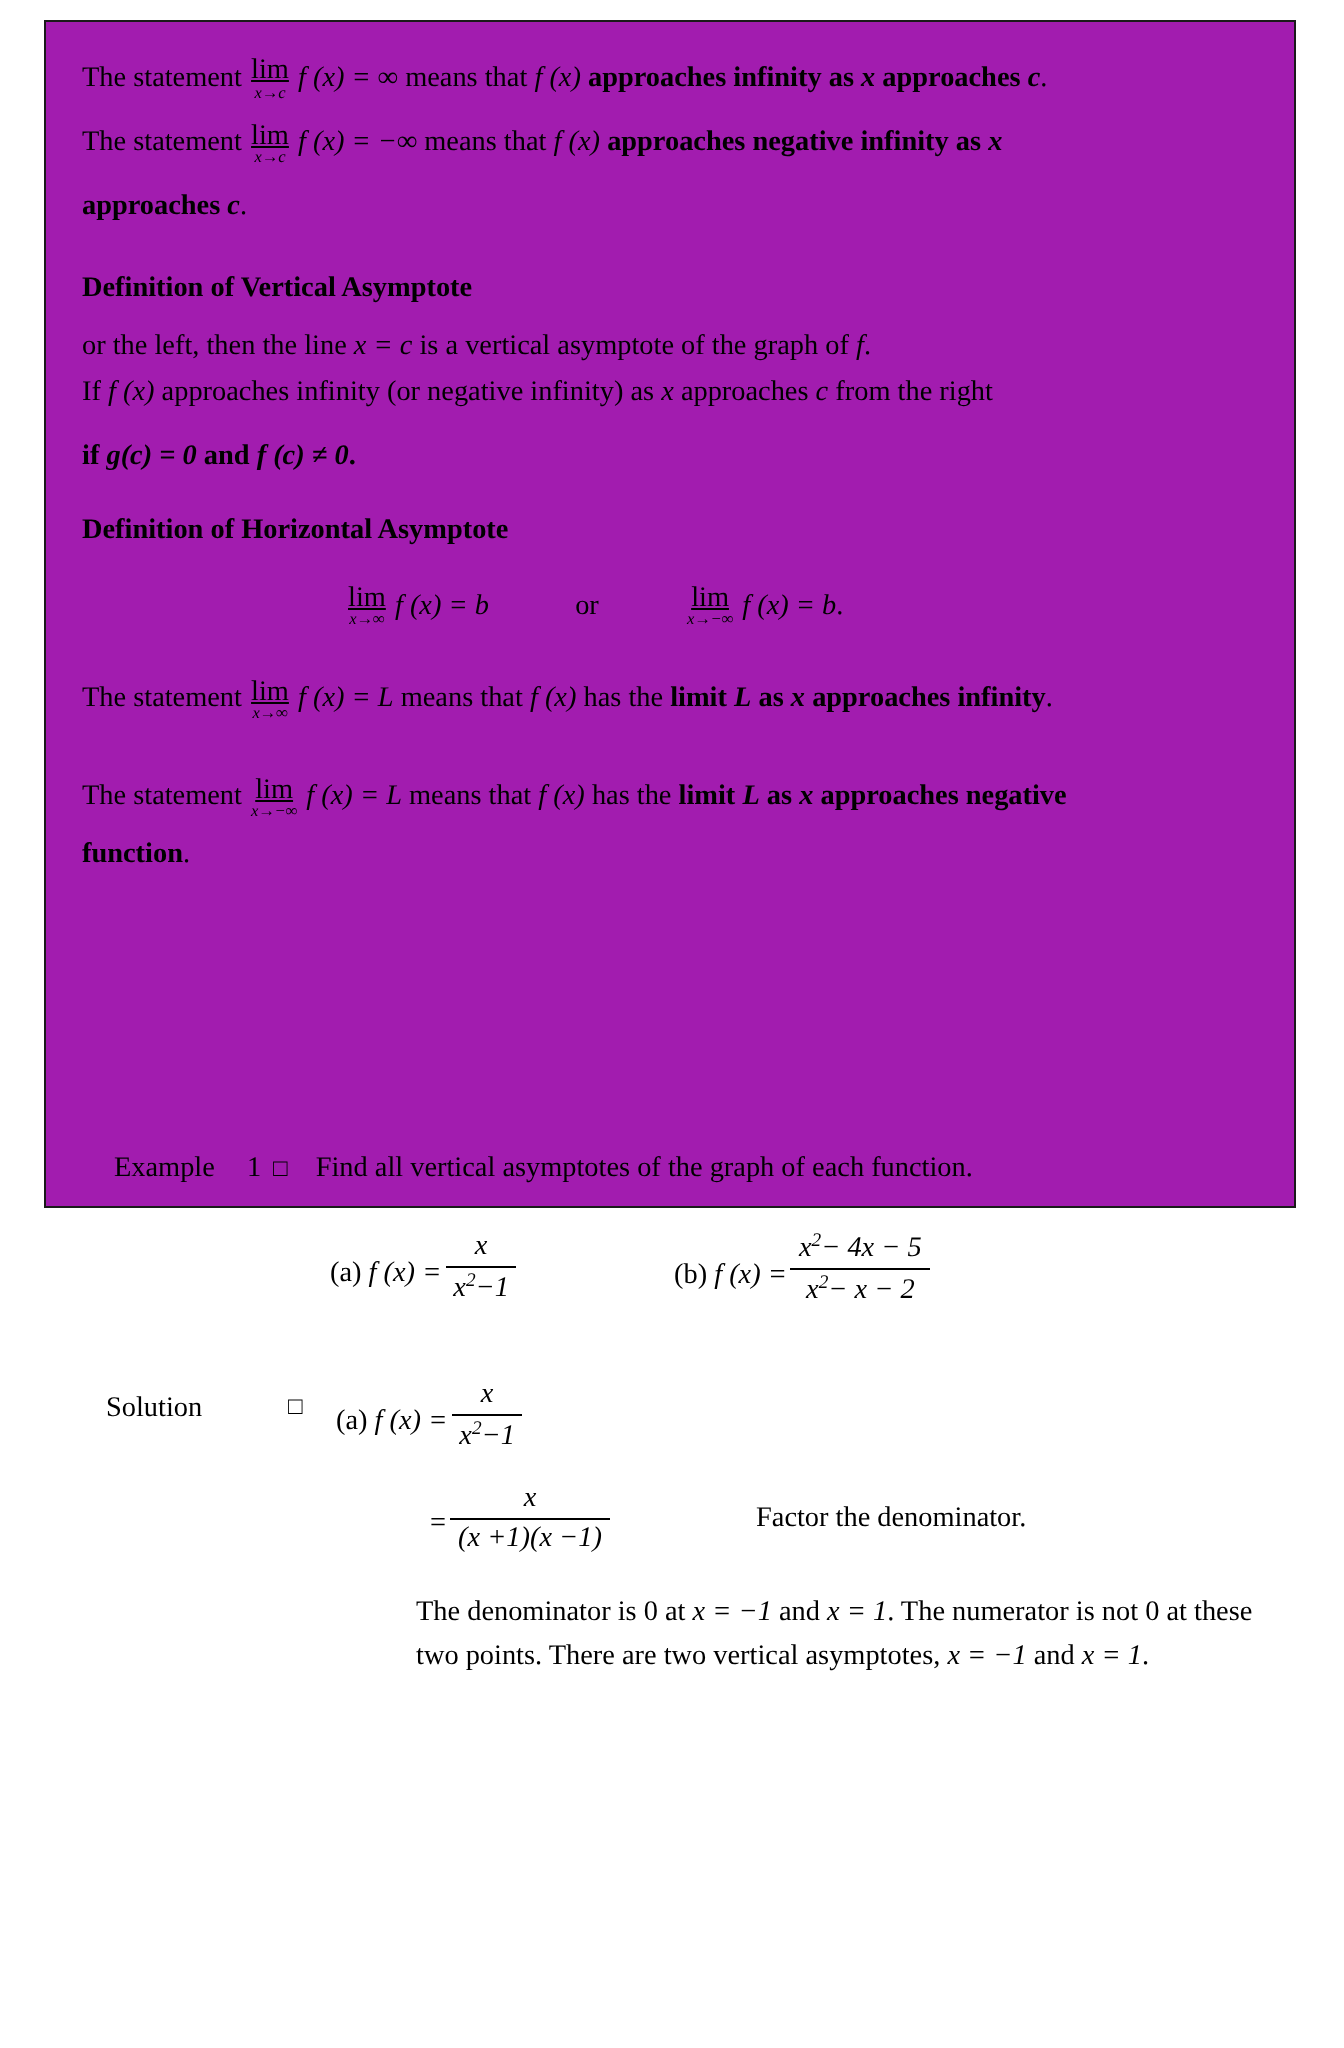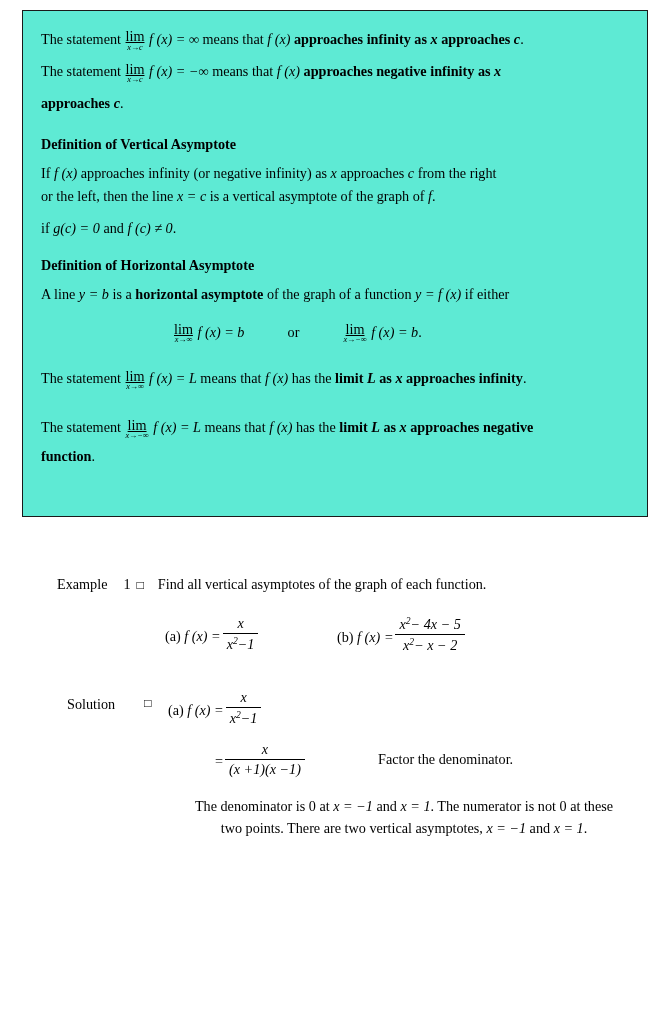--- a/index.html
+++ b/index.html
@@ -52,24 +52,24 @@
   }
 
   .sq { font-size: 0.85em; }
 
   
   #def-box {
     position: absolute;
     left: 22px;
     top: 10px;
     width: 626px;
-    height: 507px;
+    height: 594px;
     border: 1.4px solid #1a1a1a;
     box-sizing: border-box;
-    background: #5eead4;
+    background: #a21caf;
   }
   #def-box .inner {
     padding: 14px 16px 0 18px;
   }
   .stmt {
     margin: 0 0 3px 0;
     line-height: 2.05;
   }
   .heading {
     font-weight: bold;
@@ -80,20 +80,21 @@
     margin: 0;
     line-height: 1.62;
   }
   .para-rat {
     margin: 16px 0 0 0;
     line-height: 2.0;
   }
   .para-if {
     margin: 9px 0 0 0;
     line-height: 1.6;
+    font-weight: bold;
   }
   .centered-lims {
     margin: 12px 0 0 0;
     text-align: left;
     padding-left: 132px;
     line-height: 2.0;
   }
   .gap-or { display: inline-block; width: 36px; }
   .stmt-lim {
     margin: 18px 0 0 0;
@@ -125,34 +126,33 @@
     height: 70px;
     margin-top: 20px;
   }
   .ex-a { position: absolute; left: 165px; top: 0; }
   .ex-b { position: absolute; left: 337px; top: 0; }
 
   .sol-block {
     position: relative;
     margin-top: 4px;
   }
-  .sol-word { position: absolute; left: 67px; top: 7px; }
+  .sol-word { position: absolute; left: 53px; top: 7px; }
   .sol-sq   { position: absolute; left: 144px; top: 7px; }
   .sol-a    { position: absolute; left: 168px; top: 0px; }
 
   .sol-line2 { position: absolute; left: 215px; top: 52px; }
   .note-1    { position: absolute; left: 378px; top: 62px; }
 
   .denom-note {
     position: absolute;
-    left: 184px;
+    left: 208px;
     top: 106px;
     width: 440px;
     line-height: 1.55;
-    text-align: center;
   }
 
   .sol-b-block { position: relative; margin-top: 0px; }
 </style>
 </head>
 <body>
 
 <div id="def-box">
   <div class="inner">
 
@@ -183,54 +183,45 @@
       <span class="mb">approaches negative infinity as</span>
       <span class="mbi">x</span>
     </p>
     <p class="stmt">
       <span class="mb">approaches</span>
       <span class="mbi">c</span><span>.</span>
     </p>
 
     <p class="heading">Definition of Vertical Asymptote</p>
 
+    <p class="para">
+      <span>or the left, then the line</span>
+      <span class="mi">x = c</span>
+      <span>is a vertical asymptote of the graph of</span>
+      <span class="mi">f</span><span>.</span>
+    </p>
     <p class="para">
       <span>If</span>
       <span class="mi">f (x)</span>
       <span>approaches infinity (or negative infinity) as</span>
       <span class="mi">x</span>
       <span>approaches</span>
       <span class="mi">c</span>
       <span>from the right</span>
     </p>
-    <p class="para">
-      <span>or the left, then the line</span>
-      <span class="mi">x = c</span>
-      <span>is a vertical asymptote of the graph of</span>
-      <span class="mi">f</span><span>.</span>
-    </p>
 
     <p class="para-if">
       <span>if</span>
       <span class="mi">g(c) = 0</span>
       <span>and</span>
       <span class="mi">f (c) ≠ 0</span><span>.</span>
     </p>
 
     <p class="heading">Definition of Horizontal Asymptote</p>
 
-    <p class="para">
-      <span>A line</span>
-      <span class="mi">y = b</span>
-      <span>is a</span>
-      <span class="mb">horizontal asymptote</span>
-      <span>of the graph of a function</span>
-      <span class="mi">y = f (x)</span>
-      <span>if either</span>
-    </p>
 
     <p class="centered-lims">
       <span class="limop">
         <span class="lim-main">lim</span>
         <span class="lim-sub">x→∞</span>
       </span>
       <span class="mi">f (x) = b</span>
       <span class="gap-or"></span>
       <span>or</span>
       <span class="gap-or"></span>

